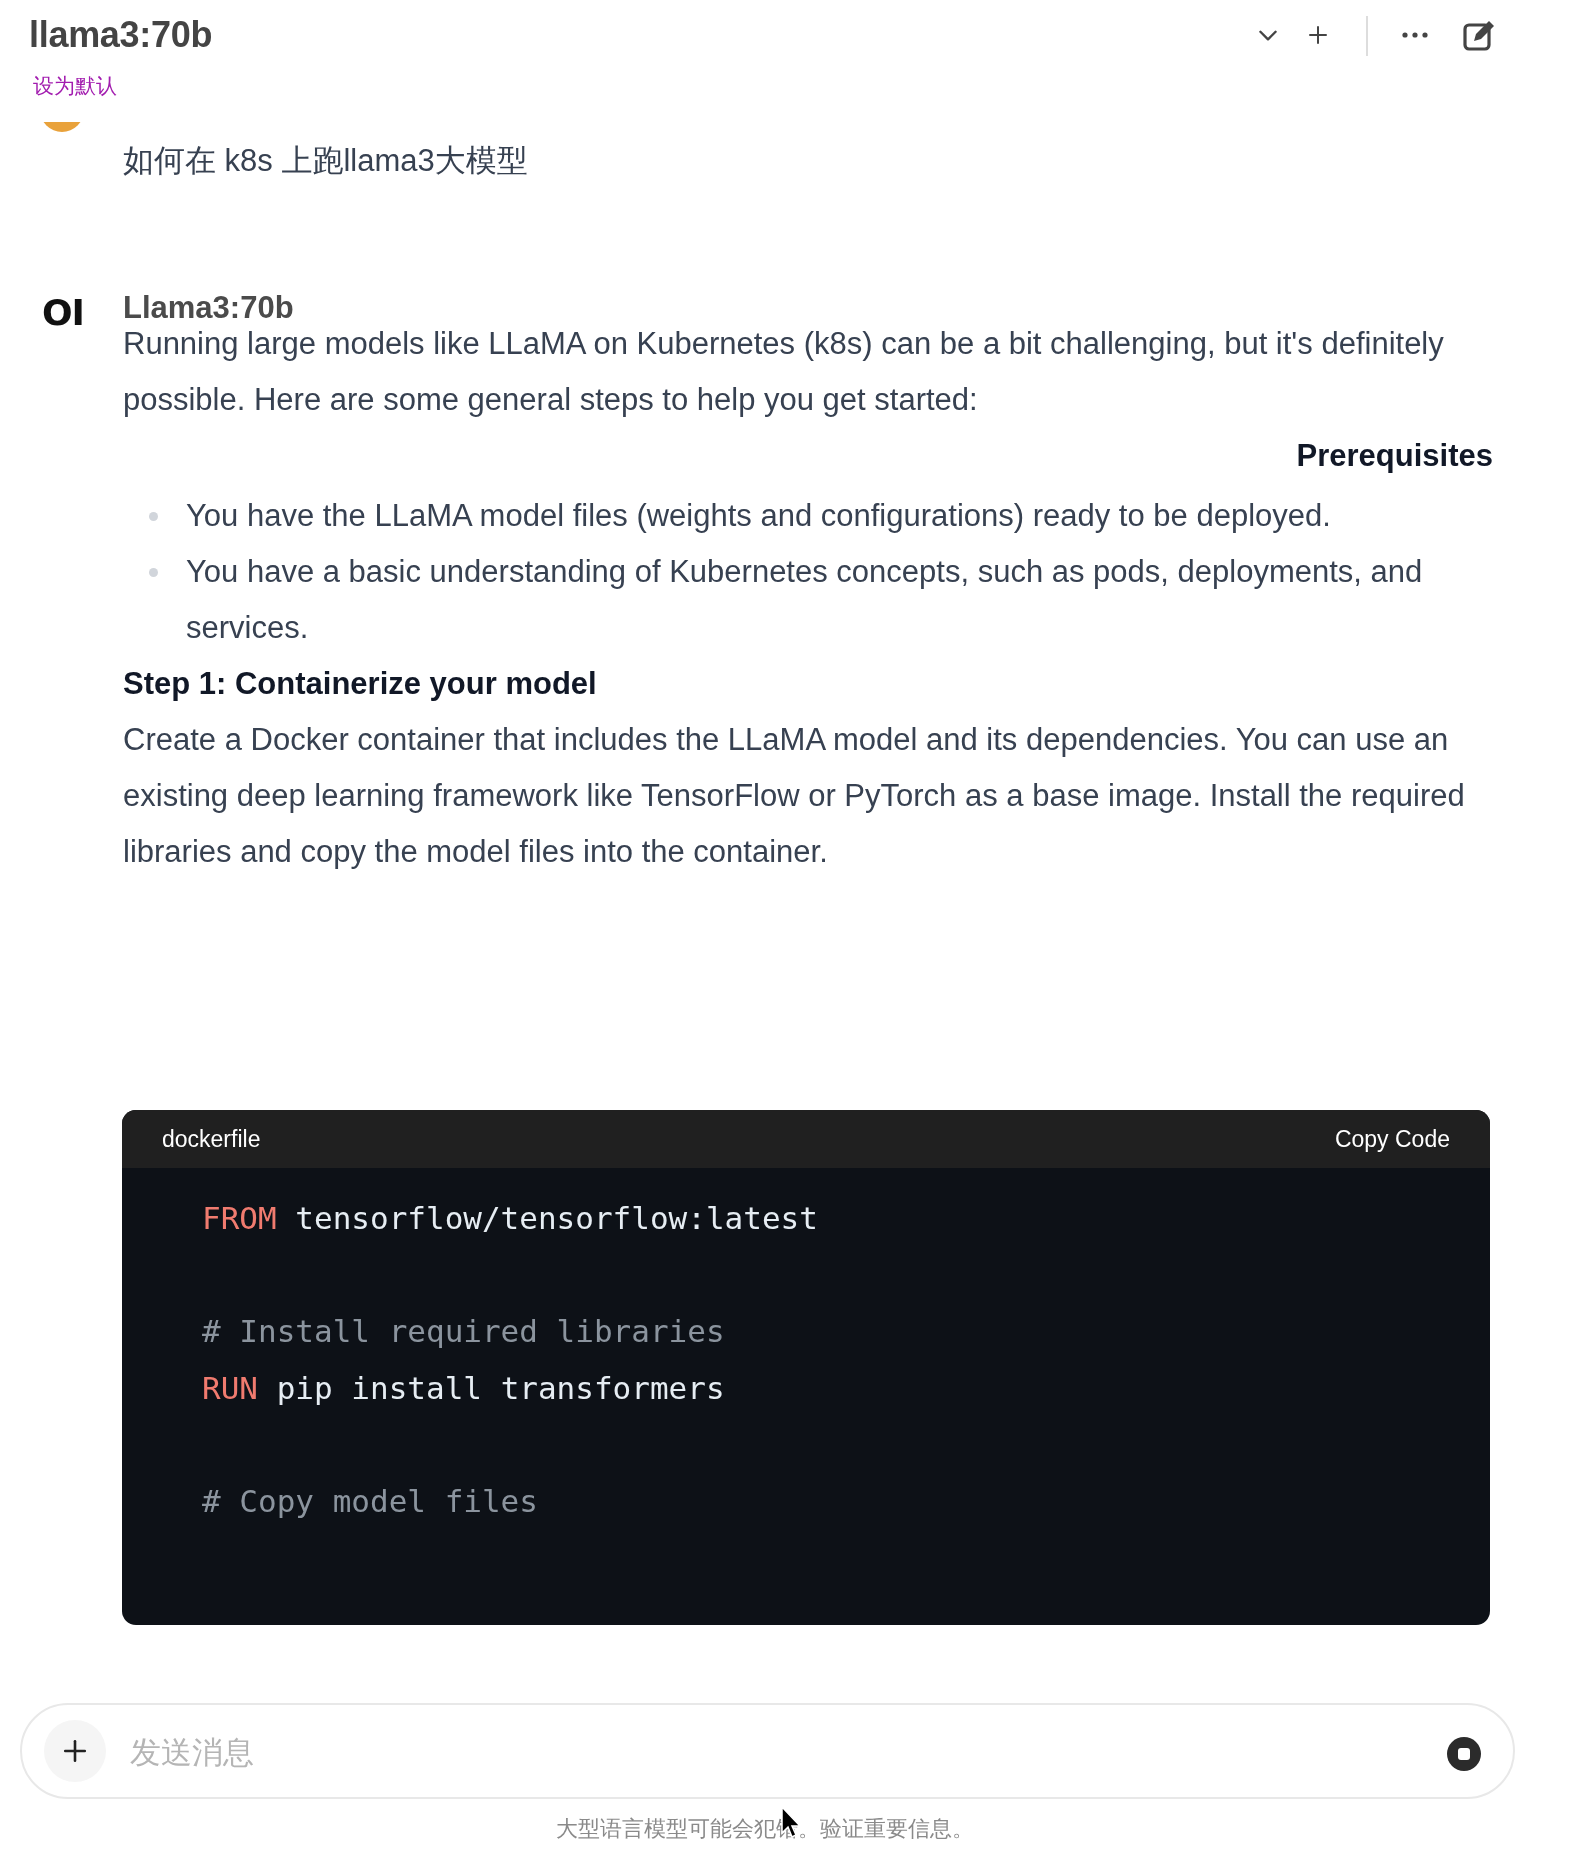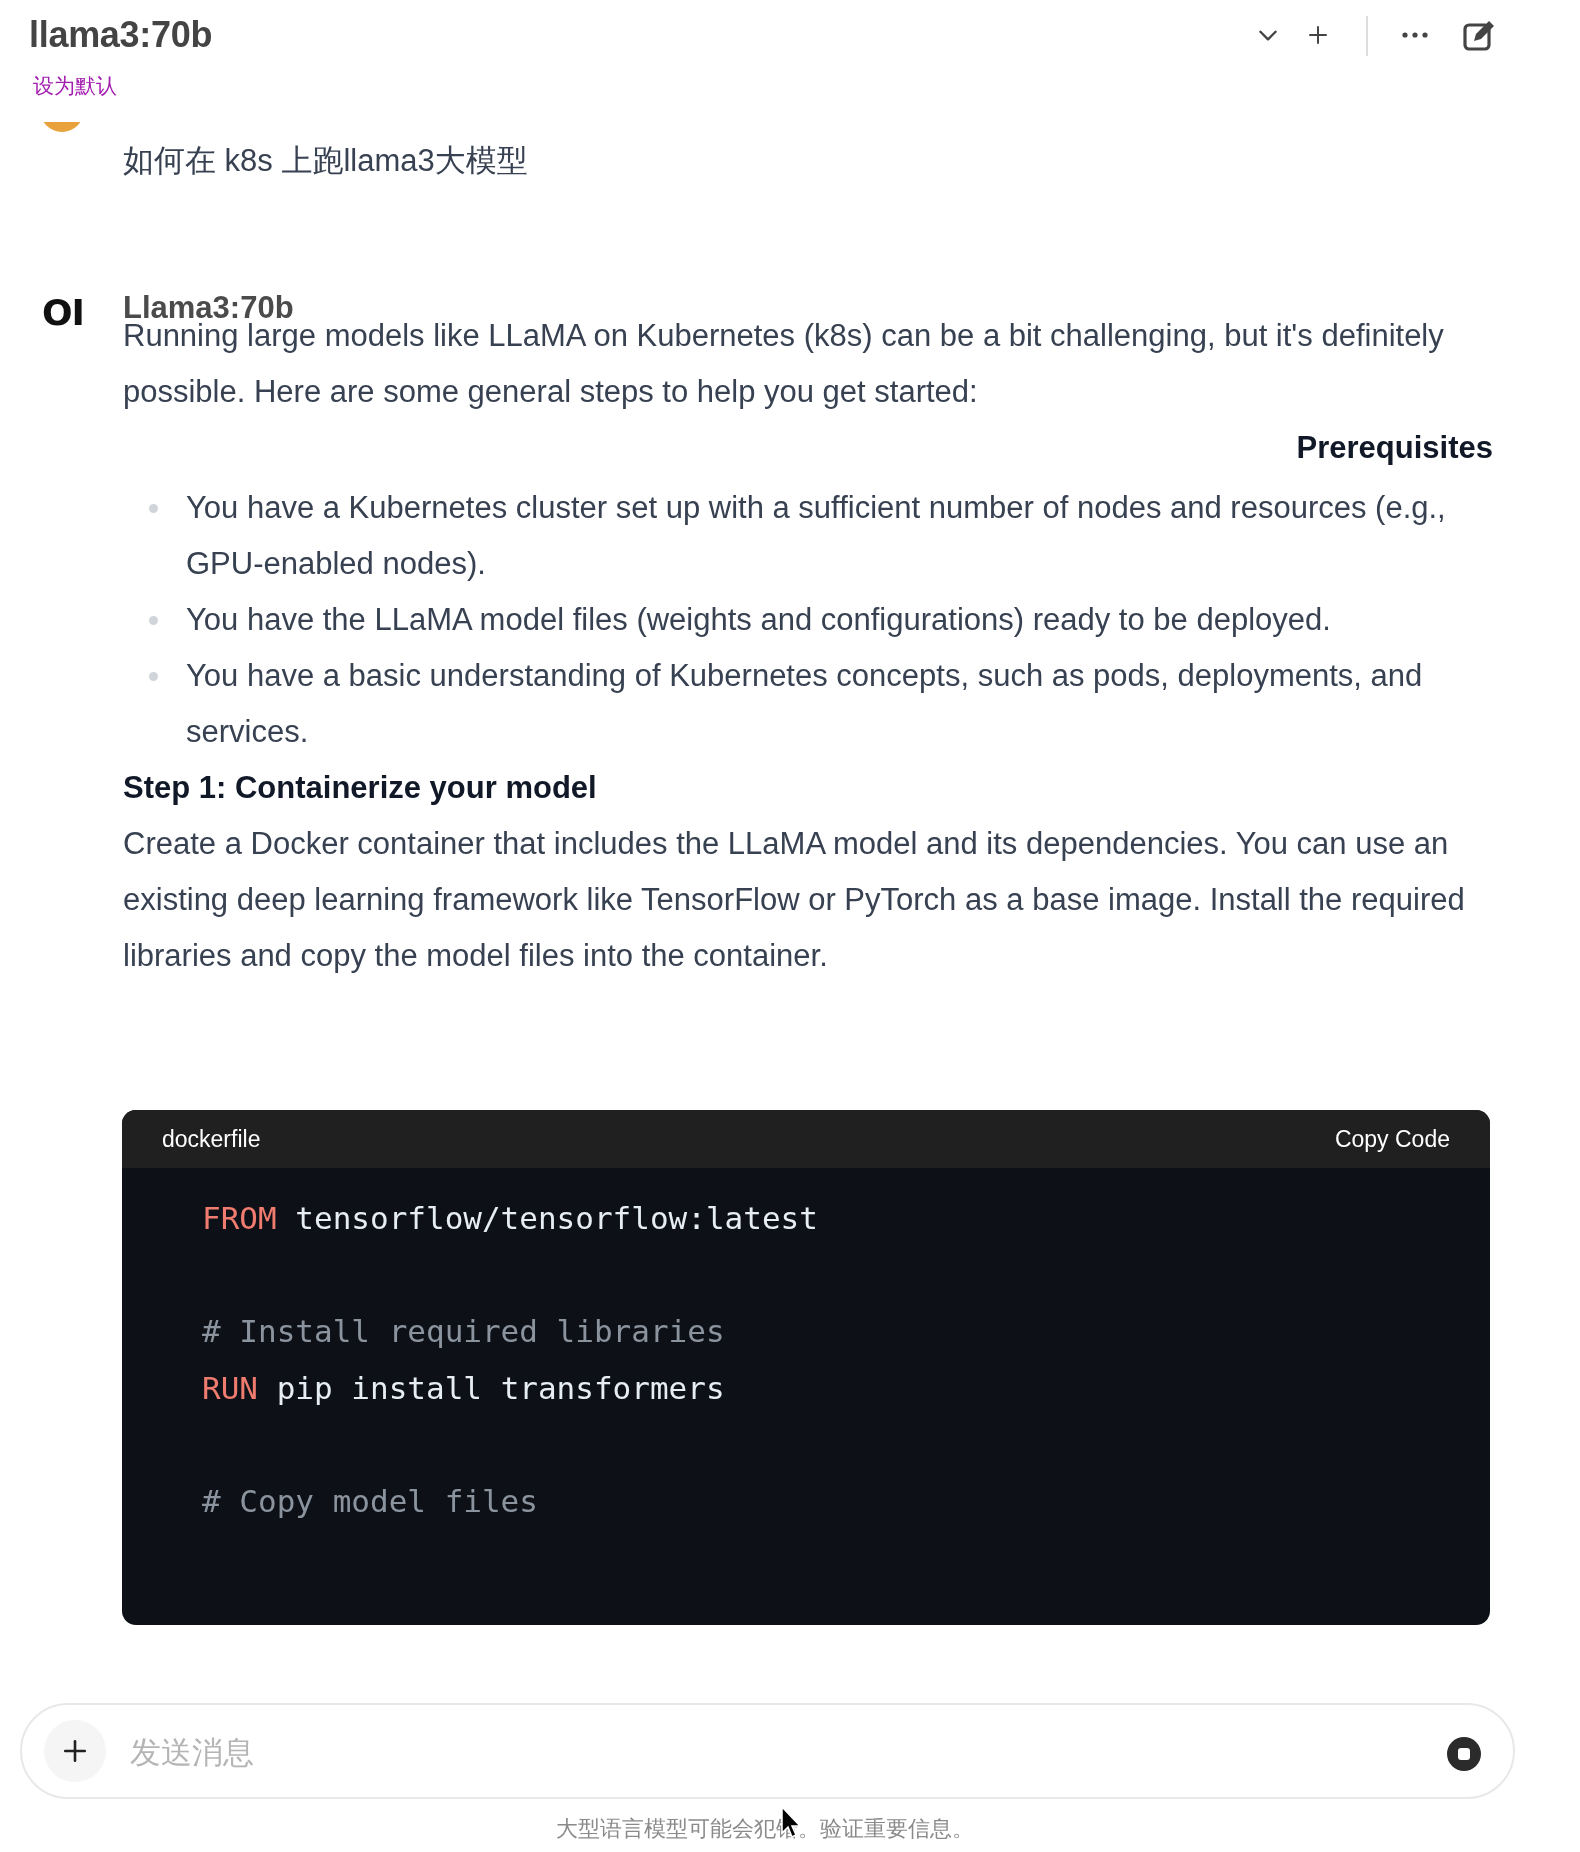--- a/index.html
+++ b/index.html
@@ -11,21 +11,21 @@
   .subtitle { position: absolute; left: 33px; top: 72px; font-size: 21px; color: #a21caf; }
   .hdr-icon { position: absolute; top: 18px; width: 34px; height: 34px; display: flex; align-items: center; justify-content: center; color: #444; }
   .hdr-divider { position: absolute; left: 1366px; top: 16px; width: 2px; height: 40px; background: #dddddd; }
 
   .avatar-user { position: absolute; left: 40px; top: 88px; width: 44px; height: 44px; border-radius: 50%; background: #e9a23b; z-index: 1; }
   .user-msg { position: absolute; left: 123px; top: 140px; font-size: 31px; color: #374151; text-align: center; }
 
   .logo { position: absolute; left: 42px; top: 292px; font-size: 36px; font-weight: bold; color: #111; letter-spacing: -1px; font-family: "DejaVu Sans", sans-serif; }
   .model-name { position: absolute; left: 123px; top: 290px; font-size: 31px; font-weight: bold; color: #4b4b4b; }
 
-  .content { position: absolute; left: 123px; top: 308px; width: 1370px; font-size: 31px; line-height: 56px; color: #374151; }
+  .content { position: absolute; left: 123px; top: 316px; width: 1370px; font-size: 31px; line-height: 56px; color: #374151; }
   .content p { margin: 0; }
   .h3 { font-weight: bold; color: #111827; }
   .pre-h { margin-top: 8px; text-align: right; }
   ul.bullets { list-style: none; margin-top: 4px; }
   ul.bullets li { position: relative; padding-left: 63px; }
   ul.bullets li::before { content: ""; position: absolute; left: 26px; top: 24px; width: 9px; height: 9px; border-radius: 50%; background: #d1d5db; }
   .step-h { margin-top: 30px; }
   .step-p { margin-top: 8px; }
   .example { margin-top: 8px; }
   .inline-code { font-family: "DejaVu Sans Mono", monospace; font-size: 29px; color: #374151; }
@@ -85,21 +85,20 @@
 <div class="avatar-user"></div>
 <div class="user-msg">如何在 k8s 上跑llama3大模型</div>
 
 <div class="logo">OI</div>
 <div class="model-name">Llama3:70b</div>
 
 <div class="content">
   <p>Running large models like LLaMA on Kubernetes (k8s) can be a bit challenging, but it's definitely possible. Here are some general steps to help you get started:</p>
   <p class="h3 pre-h">Prerequisites</p>
   <ul class="bullets">
-    <li>You have a Kubernetes cluster set up with a sufficient number of nodes and resources (e.g., GPU-enabled nodes).</li>
     <li>You have the LLaMA model files (weights and configurations) ready to be deployed.</li>
     <li>You have a basic understanding of Kubernetes concepts, such as pods, deployments, and services.</li>
   </ul>
   <p class="h3 step-h">Step 1: Containerize your model</p>
   <p class="step-p">Create a Docker container that includes the LLaMA model and its dependencies. You can use an existing deep learning framework like TensorFlow or PyTorch as a base image. Install the required libraries and copy the model files into the container.</p>
 </div>
 
 <div class="codeblock">
   <div class="code-header">
     <span>dockerfile</span>

